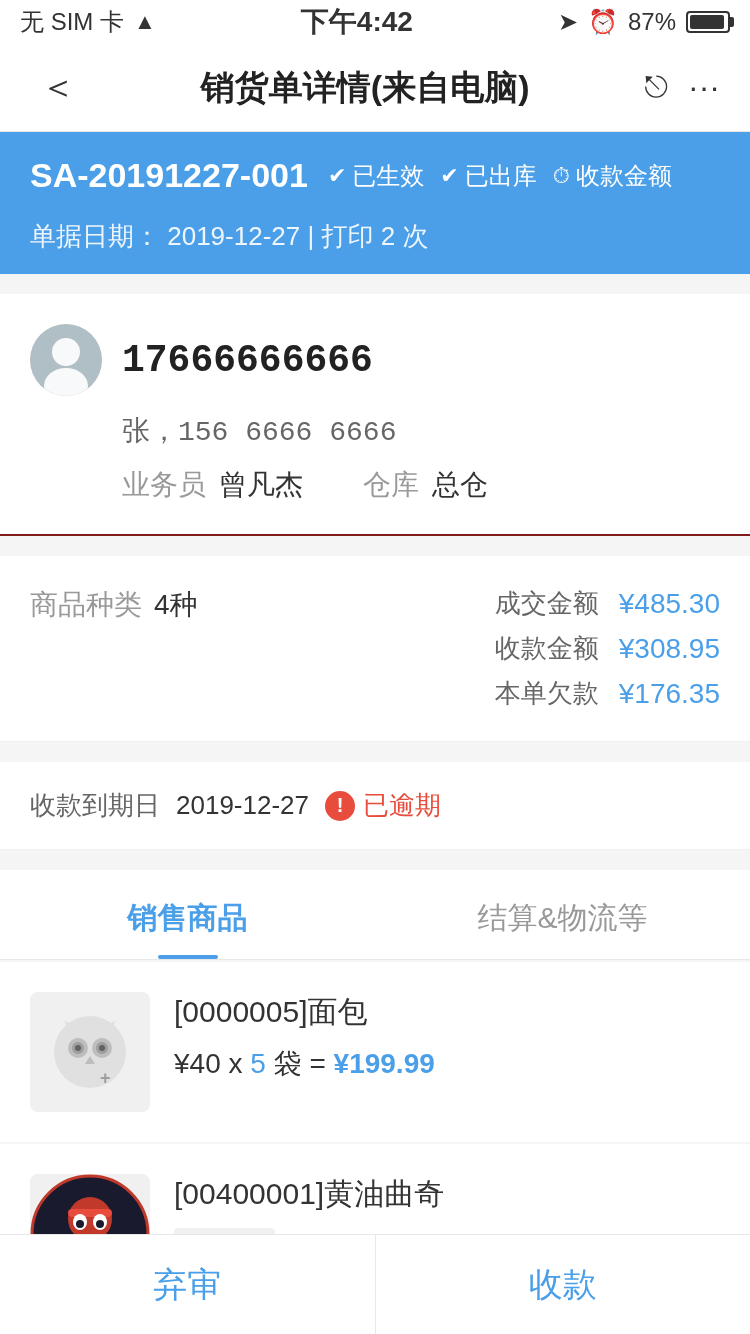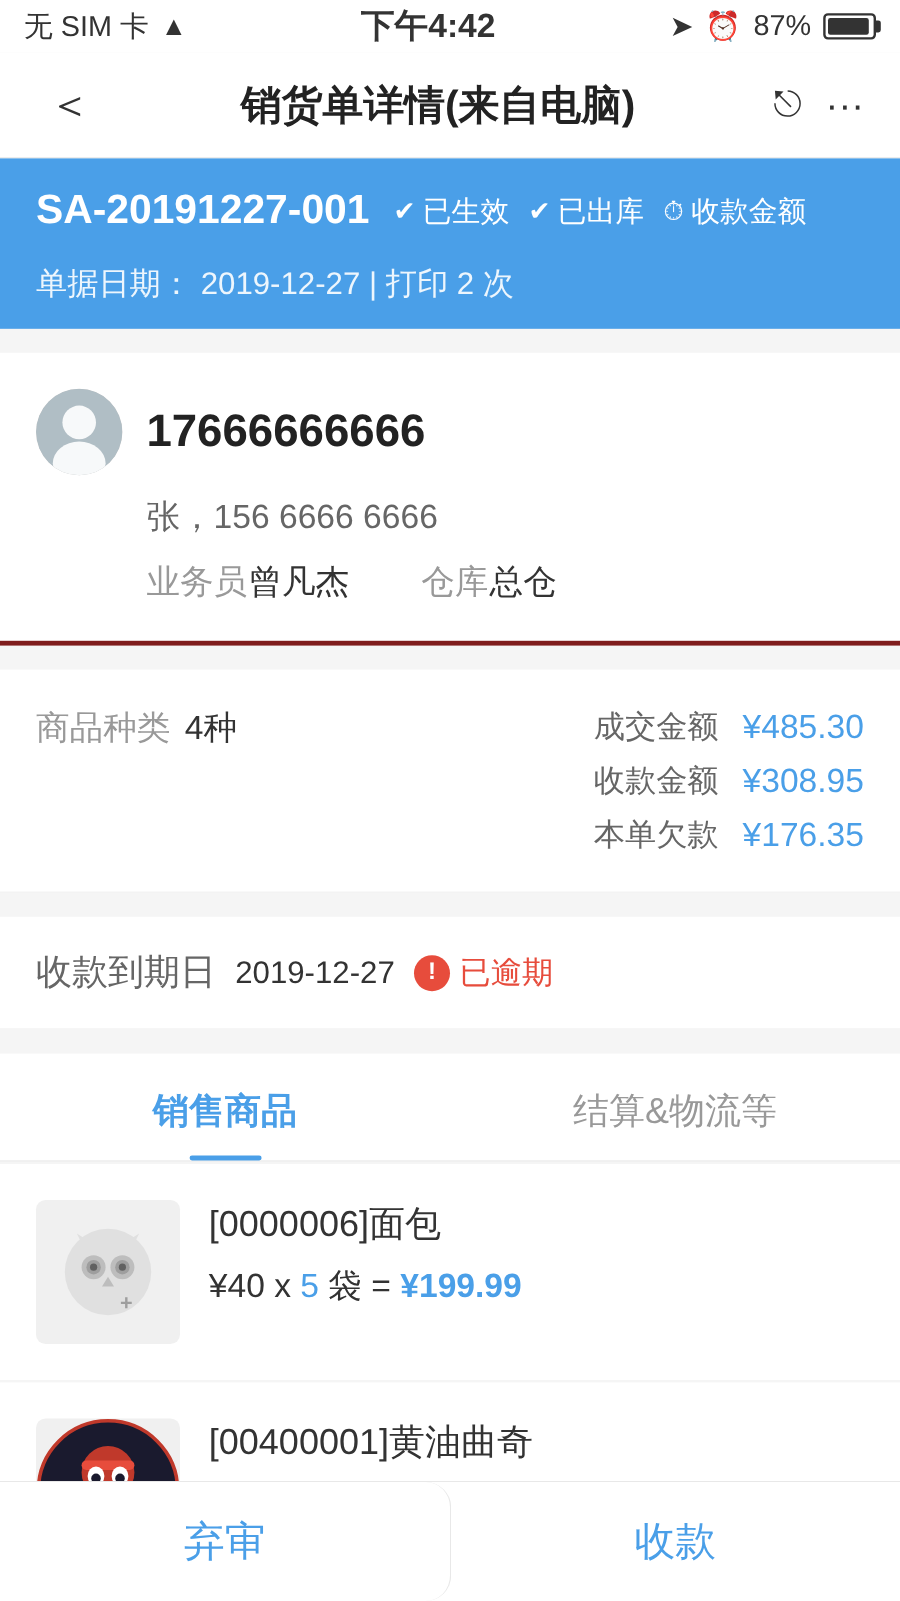--- a/index.html
+++ b/index.html
@@ -116,21 +116,22 @@
       font-size: 26px;
       color: rgba(255,255,255,0.9);
       margin-top: 24px;
     }
 
     
     .customer-section {
       background: #fff;
       padding: 30px;
       margin-top: 20px;
-      border-bottom: 4px solid #7f1d1d;
+      border-bottom: 2px solid #7f1d1d;
+      font-family: Liberation Mono, monospace;
     }
     .customer-top {
       display: flex;
       align-items: center;
       gap: 20px;
       margin-bottom: 16px;
     }
     .avatar {
       width: 72px;
       height: 72px;
@@ -156,21 +157,21 @@
     }
     .customer-meta {
       display: flex;
       align-items: center;
       padding-left: 92px;
       gap: 60px;
     }
     .meta-item {
       display: flex;
       align-items: flex-end;
-      gap: 1px;
+      gap: 13px;
       font-size: 28px;
     }
     .meta-label { color: #999; }
     .meta-value { color: #333; font-weight: 500; }
 
     
     .summary-section {
       background: #fff;
       padding: 30px;
       margin-top: 20px;
@@ -208,21 +209,21 @@
     
     .due-section {
       background: #fff;
       padding: 26px 30px;
       margin-top: 20px;
       border-bottom: 1px solid #f0f0f0;
       display: flex;
       align-items: center;
       gap: 16px;
     }
-    .due-label { font-size: 30px; color: #666; }
+    .due-label { font-size: 26px; color: #666; }
     .due-date { font-size: 26px; color: #333; }
     .overdue-badge {
       display: flex;
       align-items: center;
       gap: 8px;
       background: transparent;
     }
     .overdue-icon {
       width: 30px; height: 30px;
       background: #e74c3c;
@@ -324,21 +325,20 @@
       display: flex;
     }
     .bottom-btn {
       flex: 1;
       display: flex;
       align-items: center;
       justify-content: center;
       font-size: 34px;
       font-weight: 500;
       cursor: pointer;
-      border-radius: 21px;
     }
     .bottom-btn.cancel { color: #4A9FE8; border-right: 1px solid #e8e8e8; }
     .bottom-btn.confirm { color: #4A9FE8; }
 
     
     .bread-placeholder {
       width: 120px;
       height: 120px;
       background: #f0f0f0;
       display: flex;
@@ -485,21 +485,21 @@
 
         <polygon points="40,44 35,52 45,52" fill="#bdbdbd"></polygon>
 
         <polygon points="20,20 14,8 30,18" fill="#e0e0e0"></polygon>
         <polygon points="60,20 66,8 50,18" fill="#e0e0e0"></polygon>
 
         <text x="50" y="72" font-size="18" fill="#9e9e9e" font-weight="bold">+</text>
       </svg>
     </div>
     <div class="product-info">
-      <div class="product-name">[0000006]面包</div>
+      <div class="product-name">[0000005]面包</div>
       <div class="product-price">
         <span>¥40</span>
         <span> x </span>
         <span class="price-qty">5</span>
         <span>袋</span>
         <span> = </span>
         <span class="price-total">¥199.99</span>
       </div>
     </div>
   </div>

